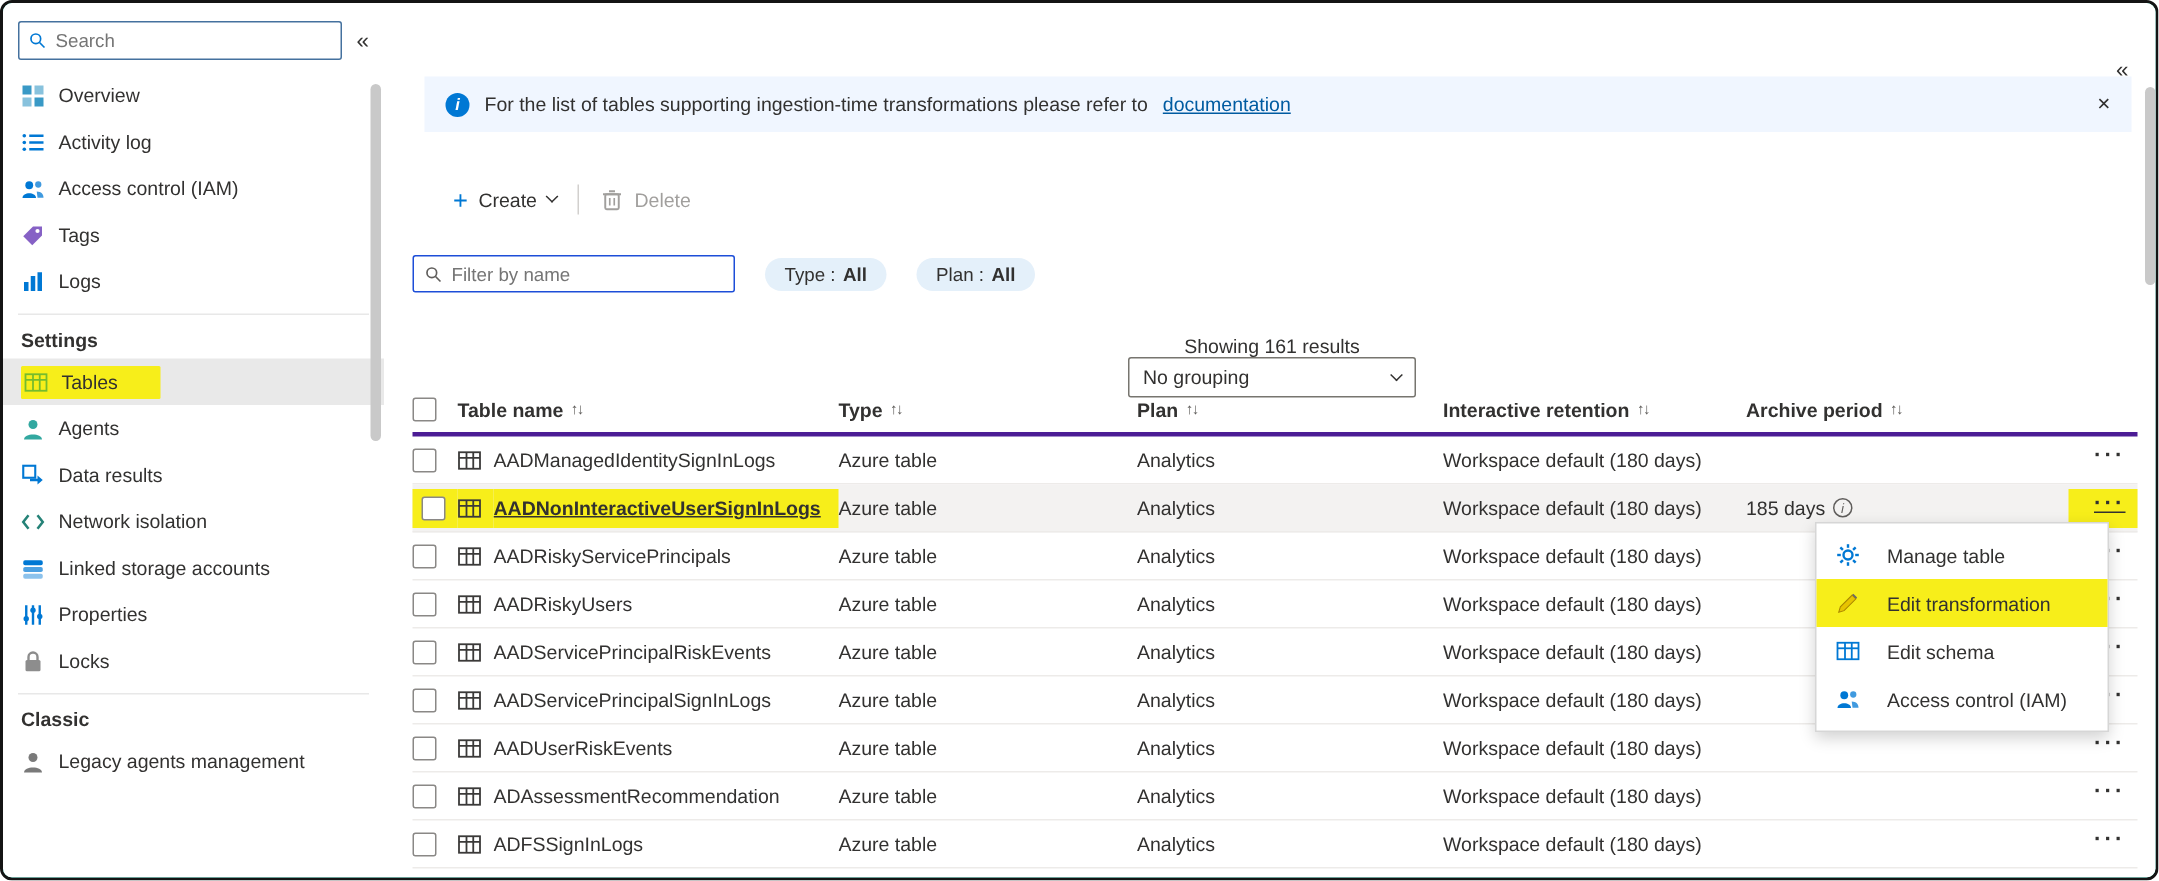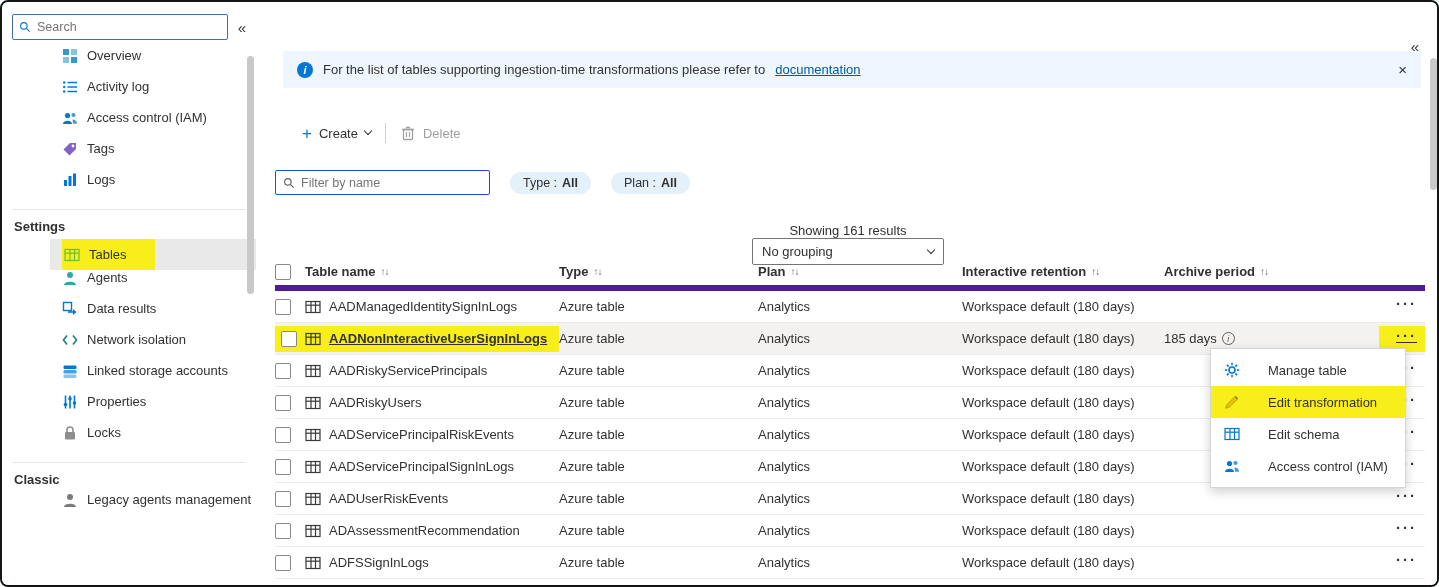--- a/index.html
+++ b/index.html
@@ -6,21 +6,21 @@
   body { background:#fff; font-family:"Liberation Sans", sans-serif; }
   .page { position:relative; width:1439px; height:587px; border:2px solid #141414; border-radius:8px;
           overflow:hidden; background:#5eead4; font-size:13px; color:#323130;padding-left:10px; }
 
   
   .sidebar { position:absolute; left:0; top:0; width:254px; height:100%; background:#fff; }
   .side-search-row { display:flex; align-items:center; gap:8px; padding:12px 8px 8px 10px; }
   .searchbox { flex:1; display:flex; align-items:center; gap:6px; height:26px; border:1px solid #44719e; border-radius:2px; padding:0 6px; background:#fff; }
   .searchbox input { border:none; outline:none; flex:1; font:12.5px "Liberation Sans",sans-serif; color:#323130; min-width:0; }
   .collapse { color:#323130; font-size:15px; cursor:pointer; padding:0 2px; }
-  .nav-item { height:31px; display:flex; gap:9px; padding:0 6px 0 12px; cursor:pointer; white-space:nowrap;margin-left:48px; }
+  .nav-item { height:31px; display:flex; align-items:center; gap:9px; padding:0 6px 0 12px; cursor:pointer; white-space:nowrap; }
   .nav-item .i { flex:none; }
   .nav-item.selected { background:#e9e9e9; }
   .hl-wrap { display:flex; align-items:center; gap:9px; background:#f7ee1a; padding:3px 28px 3px 2px; border-radius:1px; }
   .section-h { font-weight:700; font-size:13px; padding:9px 12px 5px 12px; }
   .side-divider { border-top:1px solid #e8e8e8; margin:6px 10px 0 10px; }
   .i { width:16px; height:16px; display:inline-block; }
   .i12 { width:12px; height:12px; display:inline-block; }
 
   
   .sb-thumb { position:absolute; width:7px; background:#c9c9c9; border-radius:4px; }
@@ -50,38 +50,38 @@
   .filterbox input { border:none; outline:none; flex:1; font:12.5px "Liberation Sans",sans-serif; color:#323130; min-width:0; }
   .pill { display:inline-flex; align-items:center; gap:5px; background:#e4f0fa; border-radius:12px; padding:4px 13px; cursor:pointer; font-size:12.5px; }
   .pill b { font-weight:700; }
 
   .results-row { position:absolute; left:19px; top:221px; width:1146px; display:flex; align-items:center; justify-content:space-between;flex-direction:column; }
   .grouping { width:192px; height:27px; border:1px solid #77756f; border-radius:2px; background:#fff; display:flex; align-items:center; justify-content:space-between; padding:0 9px; cursor:pointer; }
 
   
   .tablewrap { position:absolute; left:19px; top:256px; width:1150px; }
   .trow { display:grid; grid-template-columns:30px 24px 230px 199px 204px 202px 1fr 46px; align-items:center; height:32px; border-bottom:1px solid #edebe9; }
-  .trow.head { height:33px; border-bottom:6px solid #4c1d95; font-weight:700; }
+  .trow.head { height:33px; border-bottom:3px solid #4c1d95; font-weight:700; }
   .trow.head .hcell { display:flex; align-items:center; gap:5px; cursor:pointer; }
   .sort { font-size:10px; color:#605e5c; font-weight:400; letter-spacing:-1px; }
   .cb { width:16px; height:16px; border:1px solid #8a8886; border-radius:2px; background:#fff; display:inline-block; cursor:pointer; }
   .cell { overflow:hidden; text-overflow:ellipsis; white-space:nowrap; padding-right:8px; }
   .name-cell { cursor:pointer; }
   .more { background:none; border:none; color:#323130; font-size:15px; font-weight:700; letter-spacing:2px; cursor:pointer; text-align:right; padding:0 8px 6px 0; }
   .trow.selected { background:#f3f2f1; }
   .ycell { background:#f7ee1a; height:26px; display:flex; align-items:center;text-decoration:underline; }
   .ycell.first { padding-left:6px; }
   .archive-cell { display:flex; align-items:center; gap:5px; }
   .info-sm { width:13px; height:13px; border:1px solid #605e5c; border-radius:50%; color:#605e5c; font-size:9px; display:inline-flex;
              align-items:center; justify-content:center; font-style:italic; }
 
   
   .ctx { position:absolute; left:1208px; top:346px; width:196px; background:#fff; border:1px solid #d6d6d6;
          box-shadow:0 4px 10px rgba(0,0,0,.18); padding:5px 0; z-index:9; }
-  .ctx-item { height:32px; display:flex; align-items:center; gap:28px; padding:0 13px; cursor:pointer; white-space:nowrap; }
+  .ctx-item { height:32px; display:flex; align-items:center; gap:18px; padding:0 13px; cursor:pointer; white-space:nowrap; }
   .ctx-item.hl { background:#f7ee1a; }
   .hidden-defs { position:absolute; width:0; height:0; overflow:hidden; }
 </style>
 </head>
 <body>
 
 <svg class="hidden-defs" xmlns="http://www.w3.org/2000/svg">
   <symbol id="s-search" viewBox="0 0 16 16">
       <circle cx="6.5" cy="6.5" r="4.3" fill="none" stroke="currentColor" stroke-width="1.5"></circle>
       <line x1="9.8" y1="9.8" x2="14.2" y2="14.2" stroke="currentColor" stroke-width="1.5"></line>

